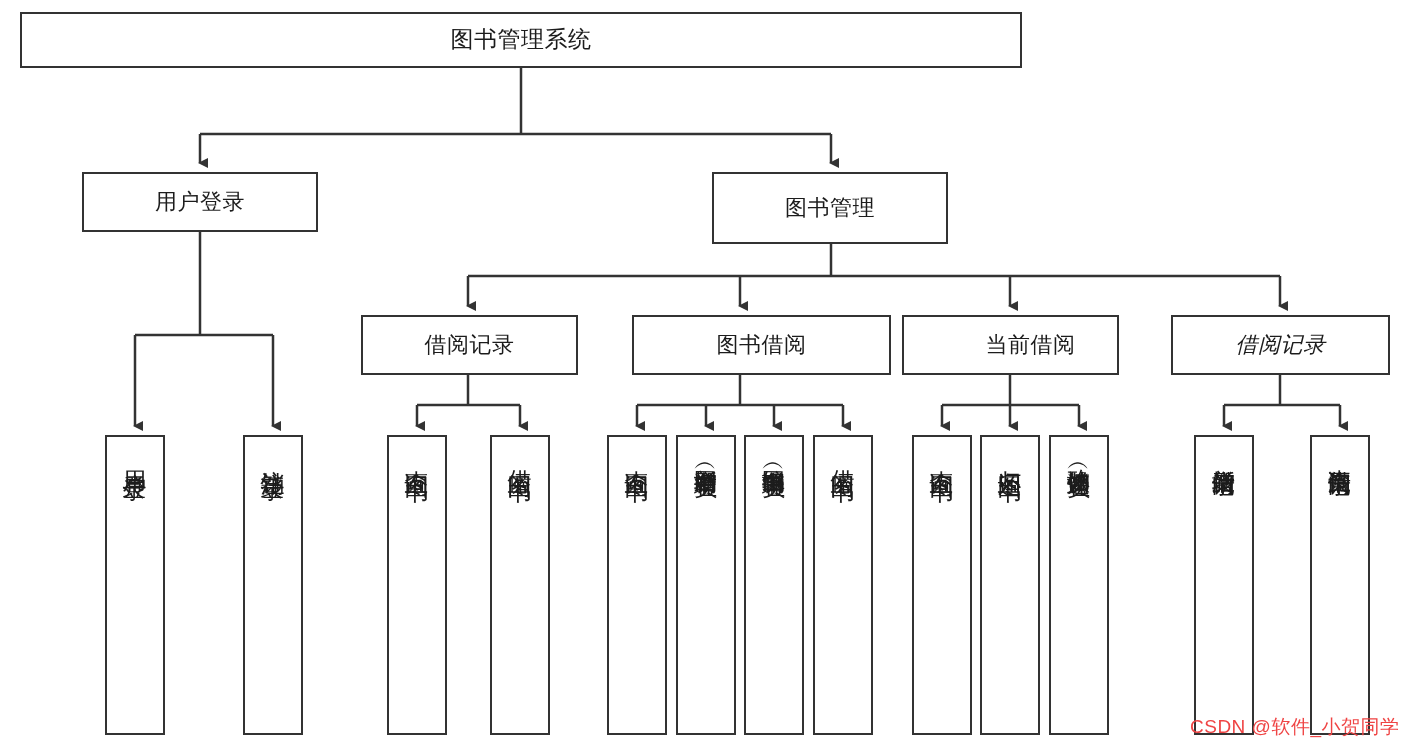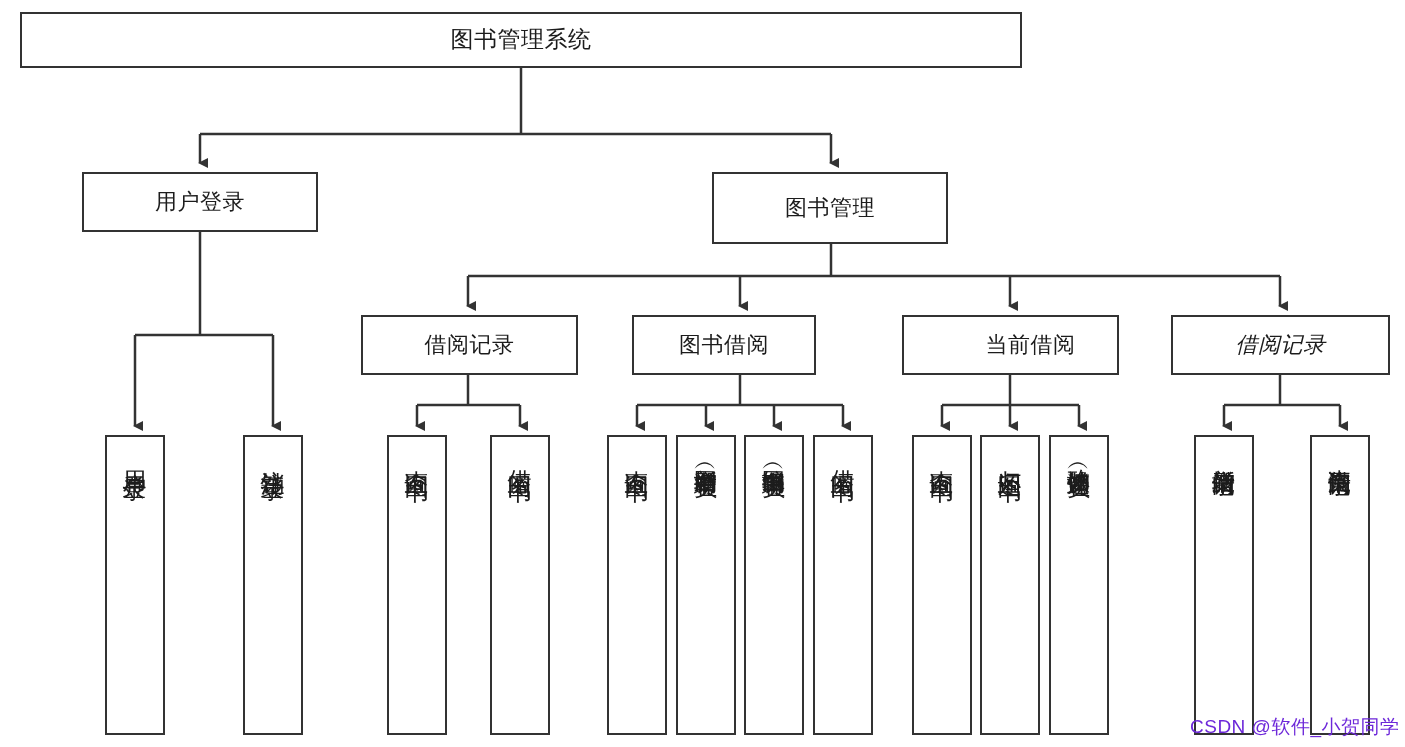--- a/index.html
+++ b/index.html
@@ -64,21 +64,21 @@
   }
   .node.vertical.tight .label {
     font-size: 23px;
     letter-spacing: 1px;
   }
   #watermark {
     position: absolute;
     left: 1190px;
     top: 714px;
     font-size: 19px;
-    color: #6d28d9;
+    color: #ef4444;
     letter-spacing: 0.5px;
     z-index: 5;
     white-space: nowrap;
   }
 </style>
 </head>
 <body>
 
 <div id="diagram-root">
 
@@ -139,21 +139,21 @@
   <div class="node horizontal" style="left:82px; top:172px; width:236px; height:60px;">
     <span class="label">用户登录</span>
   </div>
   <div class="node horizontal" style="left:712px; top:172px; width:236px; height:72px;">
     <span class="label">图书管理</span>
   </div>
 
   <div class="node horizontal" style="left:361px; top:315px; width:217px; height:60px;">
     <span class="label">借阅记录</span>
   </div>
-  <div class="node horizontal" style="left:632px; top:315px; width:184px; height:60px;">
+  <div class="node horizontal" style="left:632px; top:315px; width:259px; height:60px;">
     <span class="label">图书借阅</span>
   </div>
   <div class="node horizontal" style="left:902px; top:315px; width:217px; height:60px;padding-left:40px;">
     <span class="label">当前借阅</span>
   </div>
   <div class="node horizontal" style="left:1171px; top:315px; width:219px; height:60px;font-style:italic;">
     <span class="label">借阅记录</span>
   </div>
 
   <div class="node vertical" style="left:105px; top:435px; width:60px; height:300px;">

